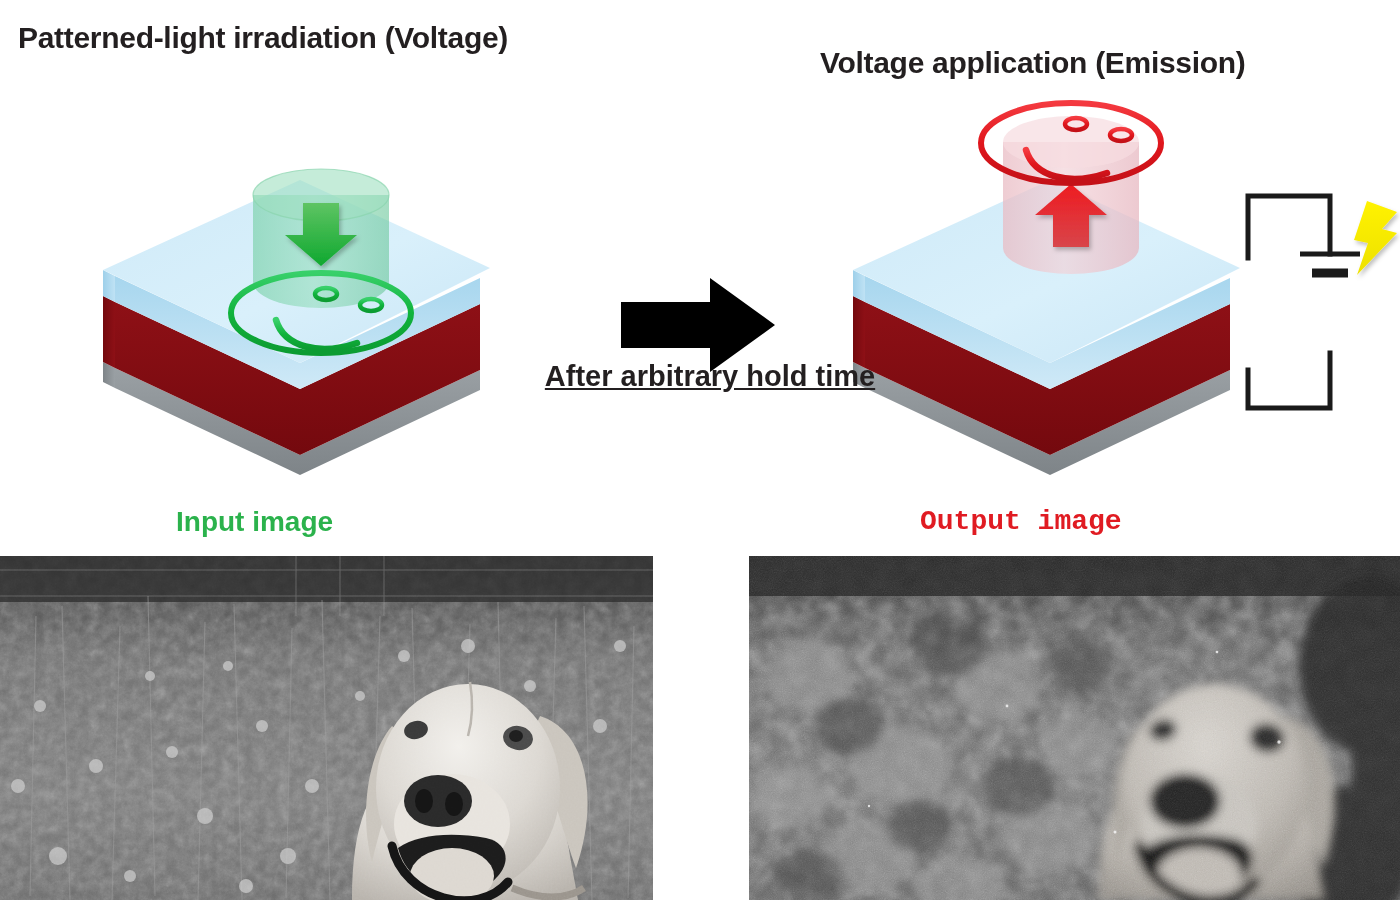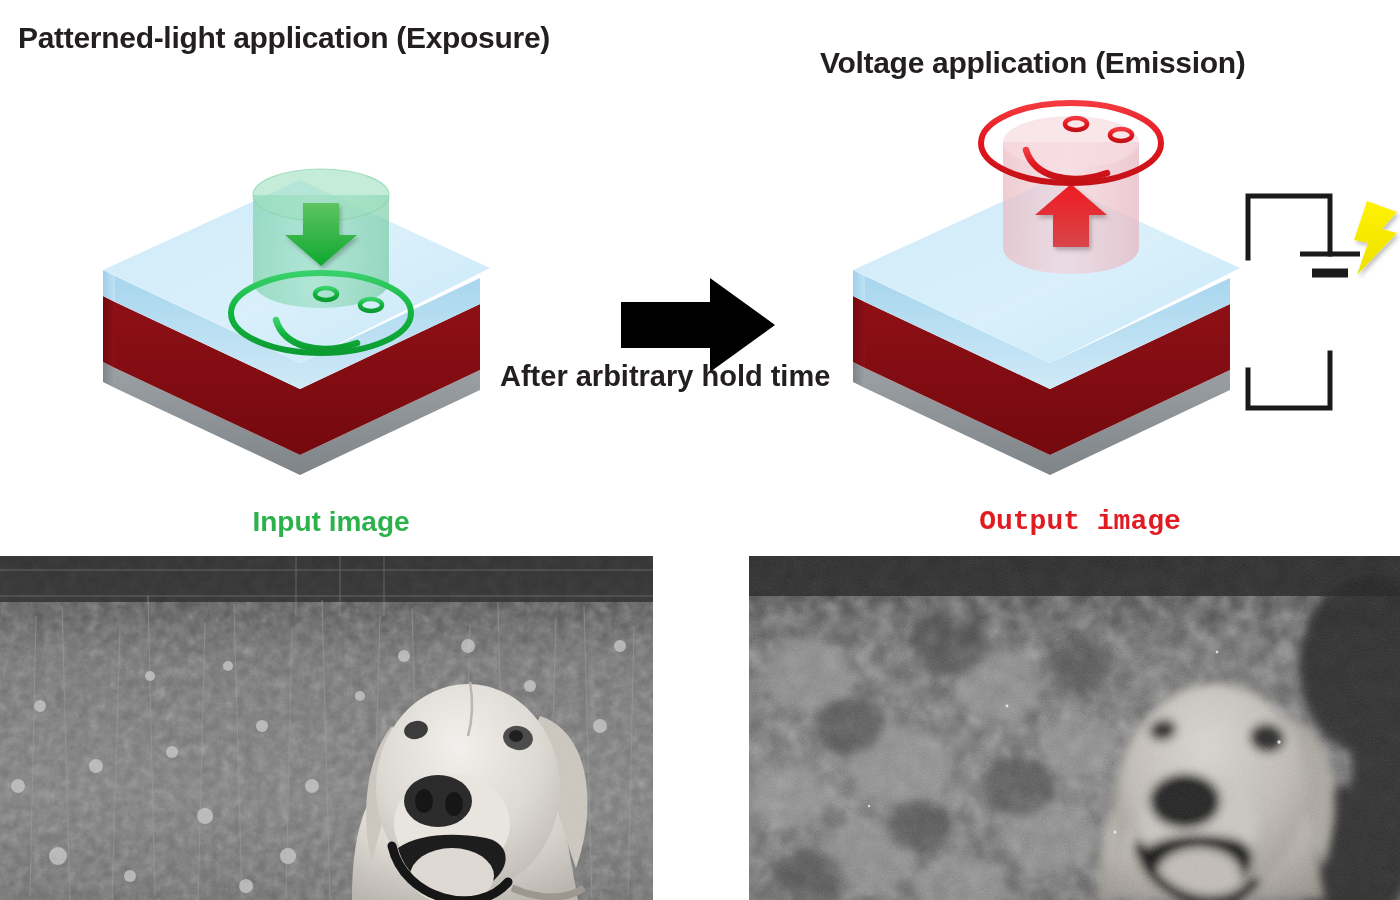--- a/index.html
+++ b/index.html
@@ -21,32 +21,33 @@
     letter-spacing:-0.3px;
     white-space:nowrap;
   }
   #title-left{left:18px;top:21px;}
   #title-right{left:820px;top:18px;margin-top:28px;}
 
   .mid-caption{
     position:absolute;
     left:500px;top:360px;
     width:420px;
+    text-align:center;
     font-weight:bold;
     font-size:29px;
     color:#231f20;
     white-space:nowrap;
+    text-decoration:underline;
   }
 
   .img-caption{
     position:absolute;
     font-weight:bold;
     font-size:28px;
     white-space:nowrap;
-    text-align:center;
   }
   #cap-input{left:176px;top:506px;width:310px;color:#2bb24c;}
   #cap-output{left:920px;top:506px;width:320px;color:#e01b22;font-family:Liberation Mono, monospace;}
 
   
   #scene{position:absolute;left:0;top:70px;width:1400px;height:420px;}
 
   
   .photo{
     position:absolute;
@@ -55,21 +56,21 @@
   }
   #photo-input{left:0px;top:556px;width:653px;height:344px;}
   #photo-output{left:749px;top:556px;width:651px;height:344px;}
   .photo svg{display:block;width:100%;height:100%;}
 </style>
 </head>
 <body>
 
 <div class="fig">
 
-  <div class="panel-title" id="title-left">Patterned-light application (Exposure)</div>
+  <div class="panel-title" id="title-left">Patterned-light irradiation (Voltage)</div>
 
   <div class="panel-title" id="title-right">Voltage application (Emission)</div>
 
   <svg id="scene" viewBox="0 0 1400 420">
     <defs>
 
       <linearGradient id="gTop" x1="0" y1="0" x2="1" y2="1">
         <stop offset="0%" stop-color="#cfeaf8"></stop>
         <stop offset="55%" stop-color="#d9f0fb"></stop>
         <stop offset="100%" stop-color="#c9e6f6"></stop>

